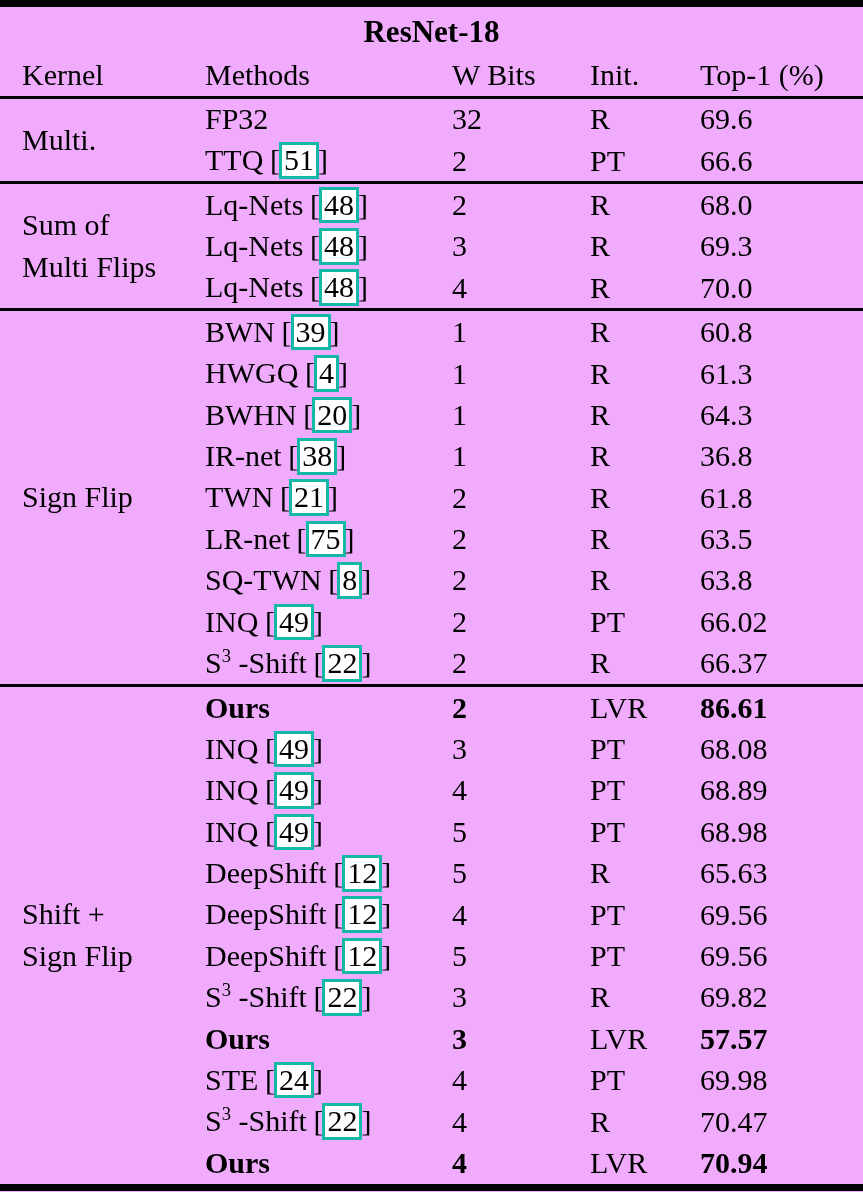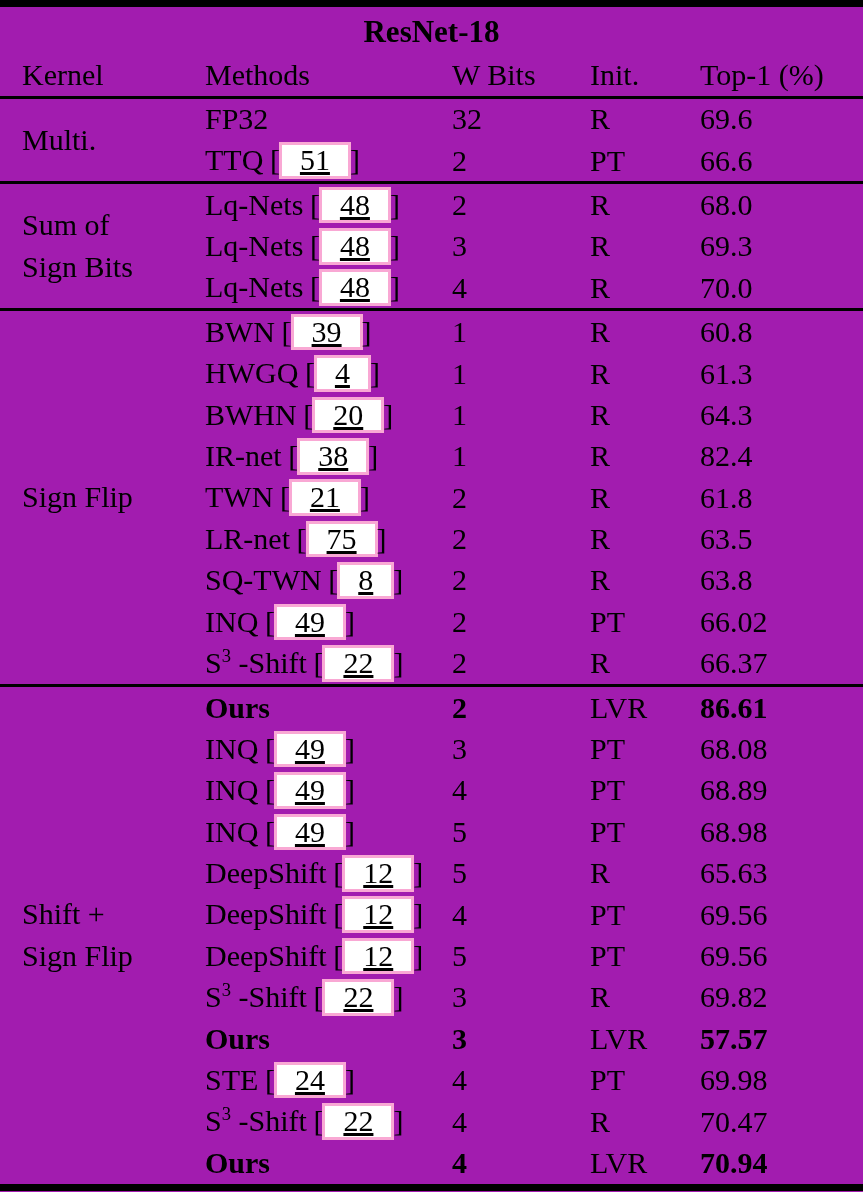--- a/index.html
+++ b/index.html
@@ -1,19 +1,19 @@
 <!DOCTYPE html>
 <html><head>
 <meta charset="utf-8">
 <style>
   html, body { margin: 0; padding: 0; background: #ffffff; }
   .page {
     width: 863px;
     height: 1192px;
-    background: #a21caf;
+    background: #f0abfc;
     color: #000000;
     font-family: "Liberation Serif", "DejaVu Serif", serif;
     overflow: hidden;
     position: relative;
   }
   .rule-thick { height: 7px; background: #000000; width: 863px; }
   .table-title {
     height: 47px;
     line-height: 50px;
     text-align: center;
@@ -51,26 +51,25 @@
   .bold-row .bits-cell,
   .bold-row .top1-cell { font-weight: bold; }
   .method-sup {
     font-size: 62%;
     vertical-align: super;
     line-height: 0;
   }
   .cite { margin-left: 0.22em; }
   .cite-num {
     display: inline-block;
-    border: 3px solid #f9a8d4;
-    padding: 0 18px;
+    border: 3px solid #14b8a6;
+    padding: 0 2px;
     line-height: 1.02;
     margin: 0 -1px;
     background: #ffffff;
-    text-decoration: underline;
   }
 </style>
 </head>
 <body>
 
 <div class="page">
   <div class="rule-thick"></div>
   <div class="table-title">ResNet-18</div>
   <table class="results">
     <colgroup>
@@ -103,21 +102,21 @@
           <td class="method-cell"><span>TTQ</span><span class="cite"><span>[</span><span class="cite-num">51</span><span>]</span></span></td>
           <td class="bits-cell">2</td>
           <td class="init-cell">PT</td>
           <td class="top1-cell">66.6</td>
         </tr>
       </tbody>
       <tbody>
         <tr>
           <td class="kernel-cell" rowspan="3">
             <div>Sum of</div>
-            <div>Sign Bits</div>
+            <div>Multi Flips</div>
           </td>
           <td class="method-cell"><span>Lq-Nets</span><span class="cite"><span>[</span><span class="cite-num">48</span><span>]</span></span></td>
           <td class="bits-cell">2</td>
           <td class="init-cell">R</td>
           <td class="top1-cell">68.0</td>
         </tr>
         <tr>
           <td class="method-cell"><span>Lq-Nets</span><span class="cite"><span>[</span><span class="cite-num">48</span><span>]</span></span></td>
           <td class="bits-cell">3</td>
           <td class="init-cell">R</td>
@@ -149,21 +148,21 @@
         <tr>
           <td class="method-cell"><span>BWHN</span><span class="cite"><span>[</span><span class="cite-num">20</span><span>]</span></span></td>
           <td class="bits-cell">1</td>
           <td class="init-cell">R</td>
           <td class="top1-cell">64.3</td>
         </tr>
         <tr>
           <td class="method-cell"><span>IR-net</span><span class="cite"><span>[</span><span class="cite-num">38</span><span>]</span></span></td>
           <td class="bits-cell">1</td>
           <td class="init-cell">R</td>
-          <td class="top1-cell">82.4</td>
+          <td class="top1-cell">36.8</td>
         </tr>
         <tr>
           <td class="method-cell"><span>TWN</span><span class="cite"><span>[</span><span class="cite-num">21</span><span>]</span></span></td>
           <td class="bits-cell">2</td>
           <td class="init-cell">R</td>
           <td class="top1-cell">61.8</td>
         </tr>
         <tr>
           <td class="method-cell"><span>LR-net</span><span class="cite"><span>[</span><span class="cite-num">75</span><span>]</span></span></td>
           <td class="bits-cell">2</td>

